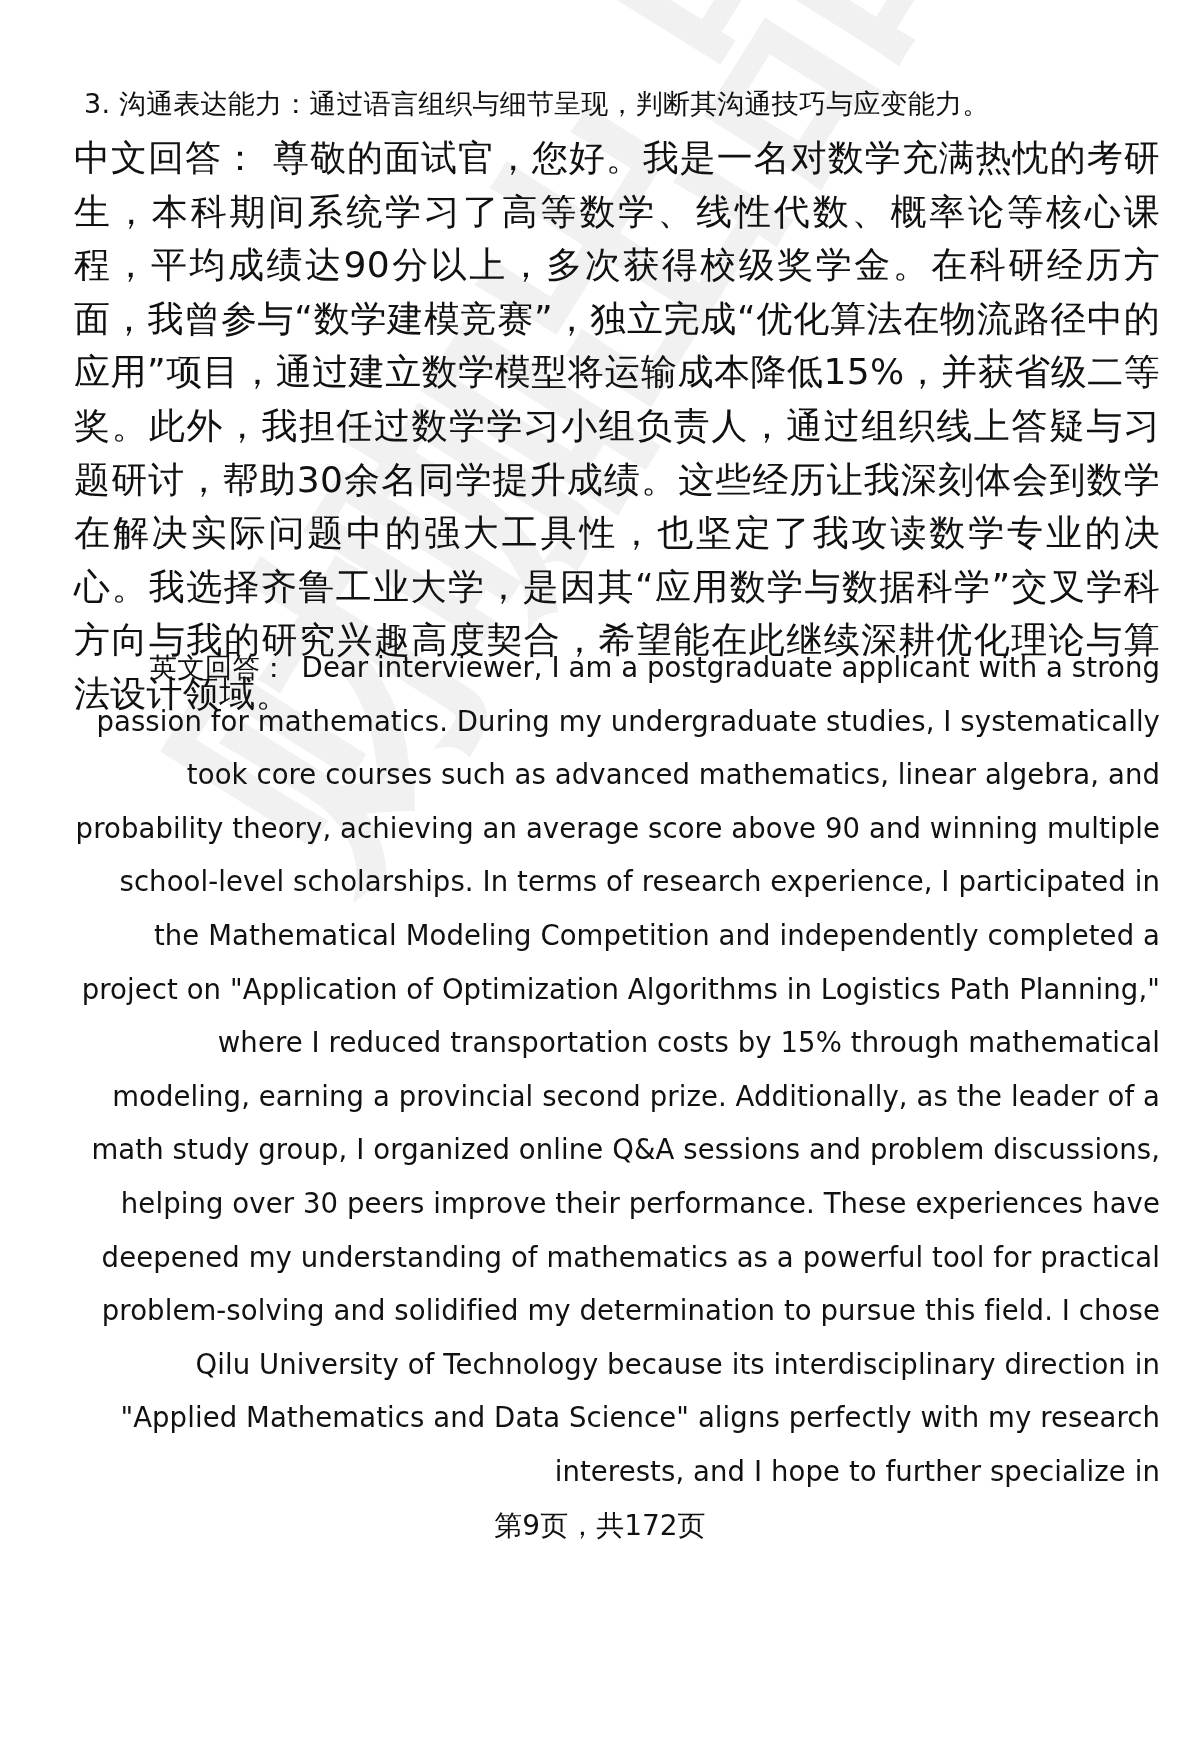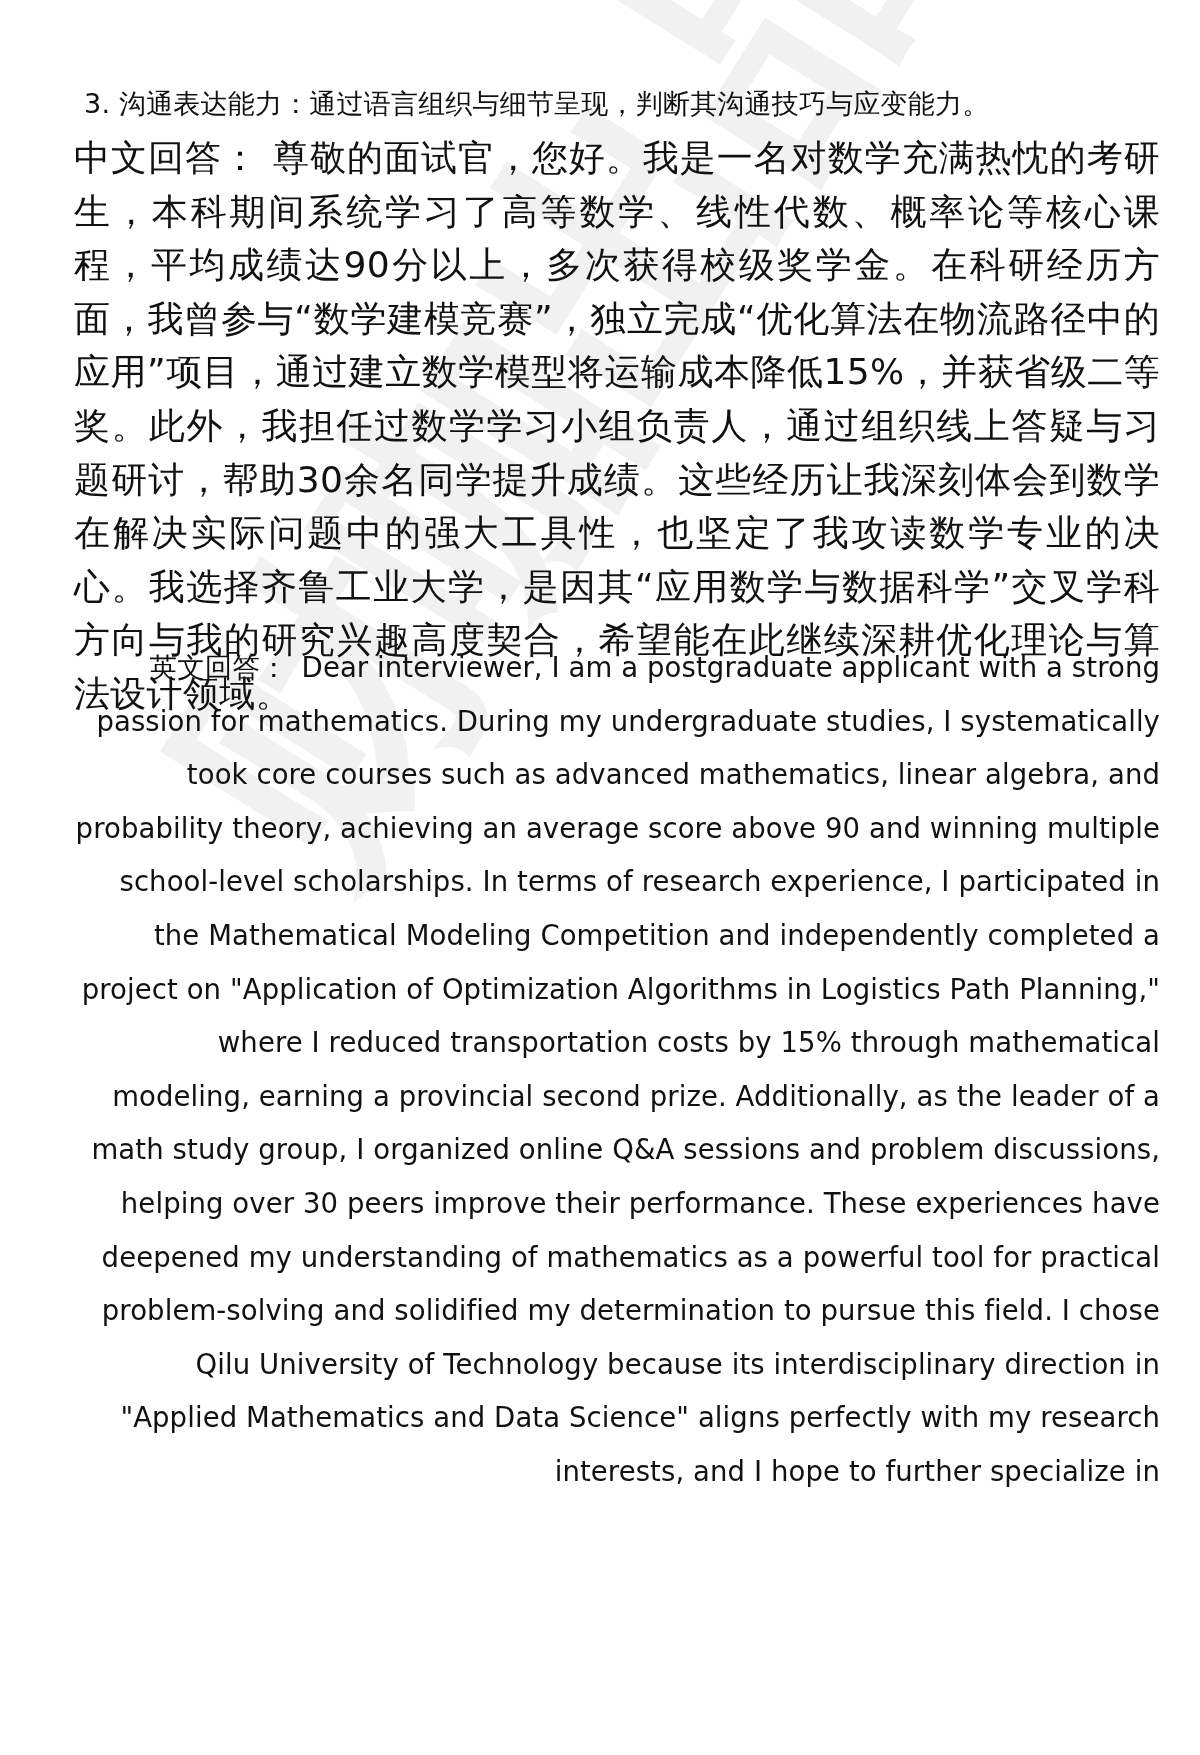--- a/index.html
+++ b/index.html
@@ -105,14 +105,15 @@
     <div class="para para-zh">
       <span class="label">中文回答：</span><span>尊敬的面试官，您好。我是一名对数学充满热忱的考研生，本科期间系统学习了高等数学、线性代数、概率论等核心课程，平均成绩达90分以上，多次获得校级奖学金。在科研经历方面，我曾参与“数学建模竞赛”，独立完成“优化算法在物流路径中的应用”项目，通过建立数学模型将运输成本降低15%，并获省级二等奖。此外，我担任过数学学习小组负责人，通过组织线上答疑与习题研讨，帮助30余名同学提升成绩。这些经历让我深刻体会到数学在解决实际问题中的强大工具性，也坚定了我攻读数学专业的决心。我选择齐鲁工业大学，是因其“应用数学与数据科学”交叉学科方向与我的研究兴趣高度契合，希望能在此继续深耕优化理论与算法设计领域。</span>
     </div>
 
     <div class="para para-en">
       <span class="label">英文回答：</span><span>Dear interviewer, I am a postgraduate applicant with a strong passion for mathematics. During my undergraduate studies, I systematically took core courses such as advanced mathematics, linear algebra, and probability theory, achieving an average score above 90 and winning multiple school-level scholarships. In terms of research experience, I participated in the Mathematical Modeling Competition and independently completed a project on "Application of Optimization Algorithms in Logistics Path Planning," where I reduced transportation costs by 15% through mathematical modeling, earning a provincial second prize. Additionally, as the leader of a math study group, I organized online Q&amp;A sessions and problem discussions, helping over 30 peers improve their performance. These experiences have deepened my understanding of mathematics as a powerful tool for practical problem-solving and solidified my determination to pursue this field. I chose Qilu University of Technology because its interdisciplinary direction in "Applied Mathematics and Data Science" aligns perfectly with my research interests, and I hope to further specialize in</span>
     </div>
 
   </div>
 
+  <div class="footer">第9页，共172页</div>
 
 </div>
 
 </body></html>

